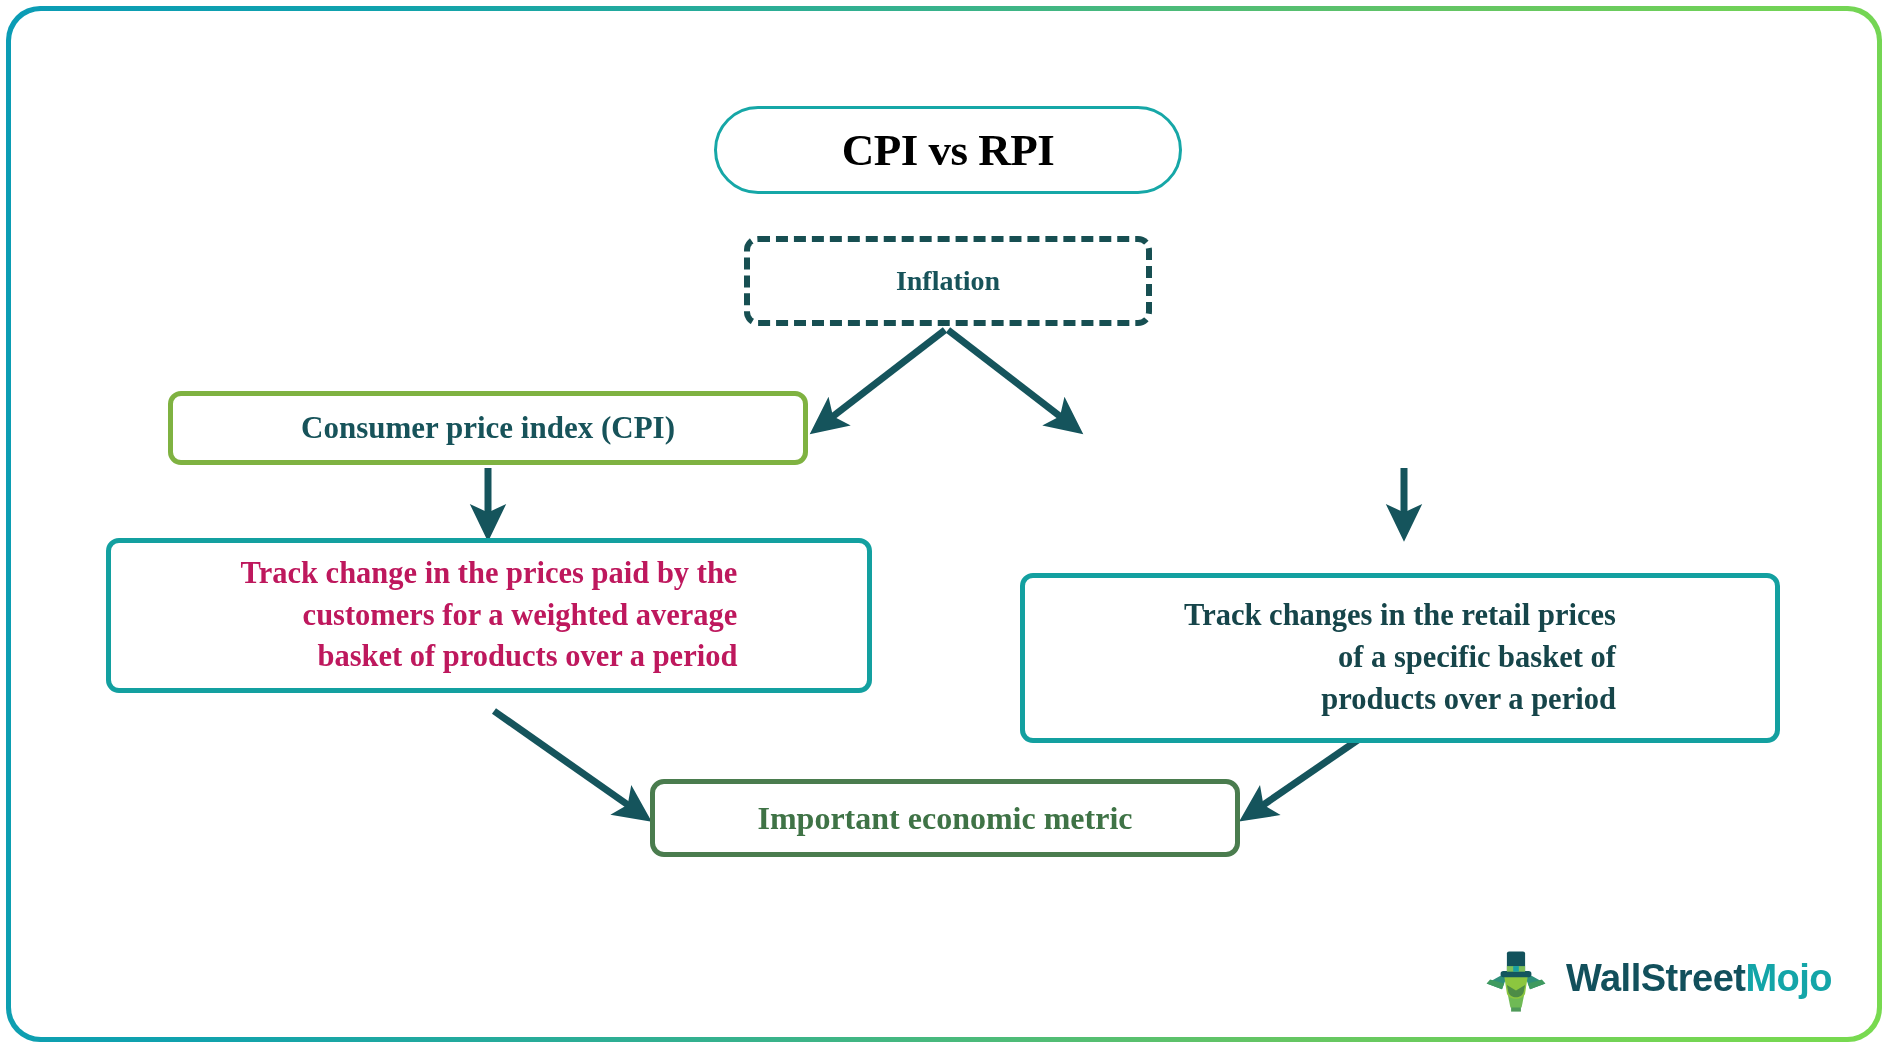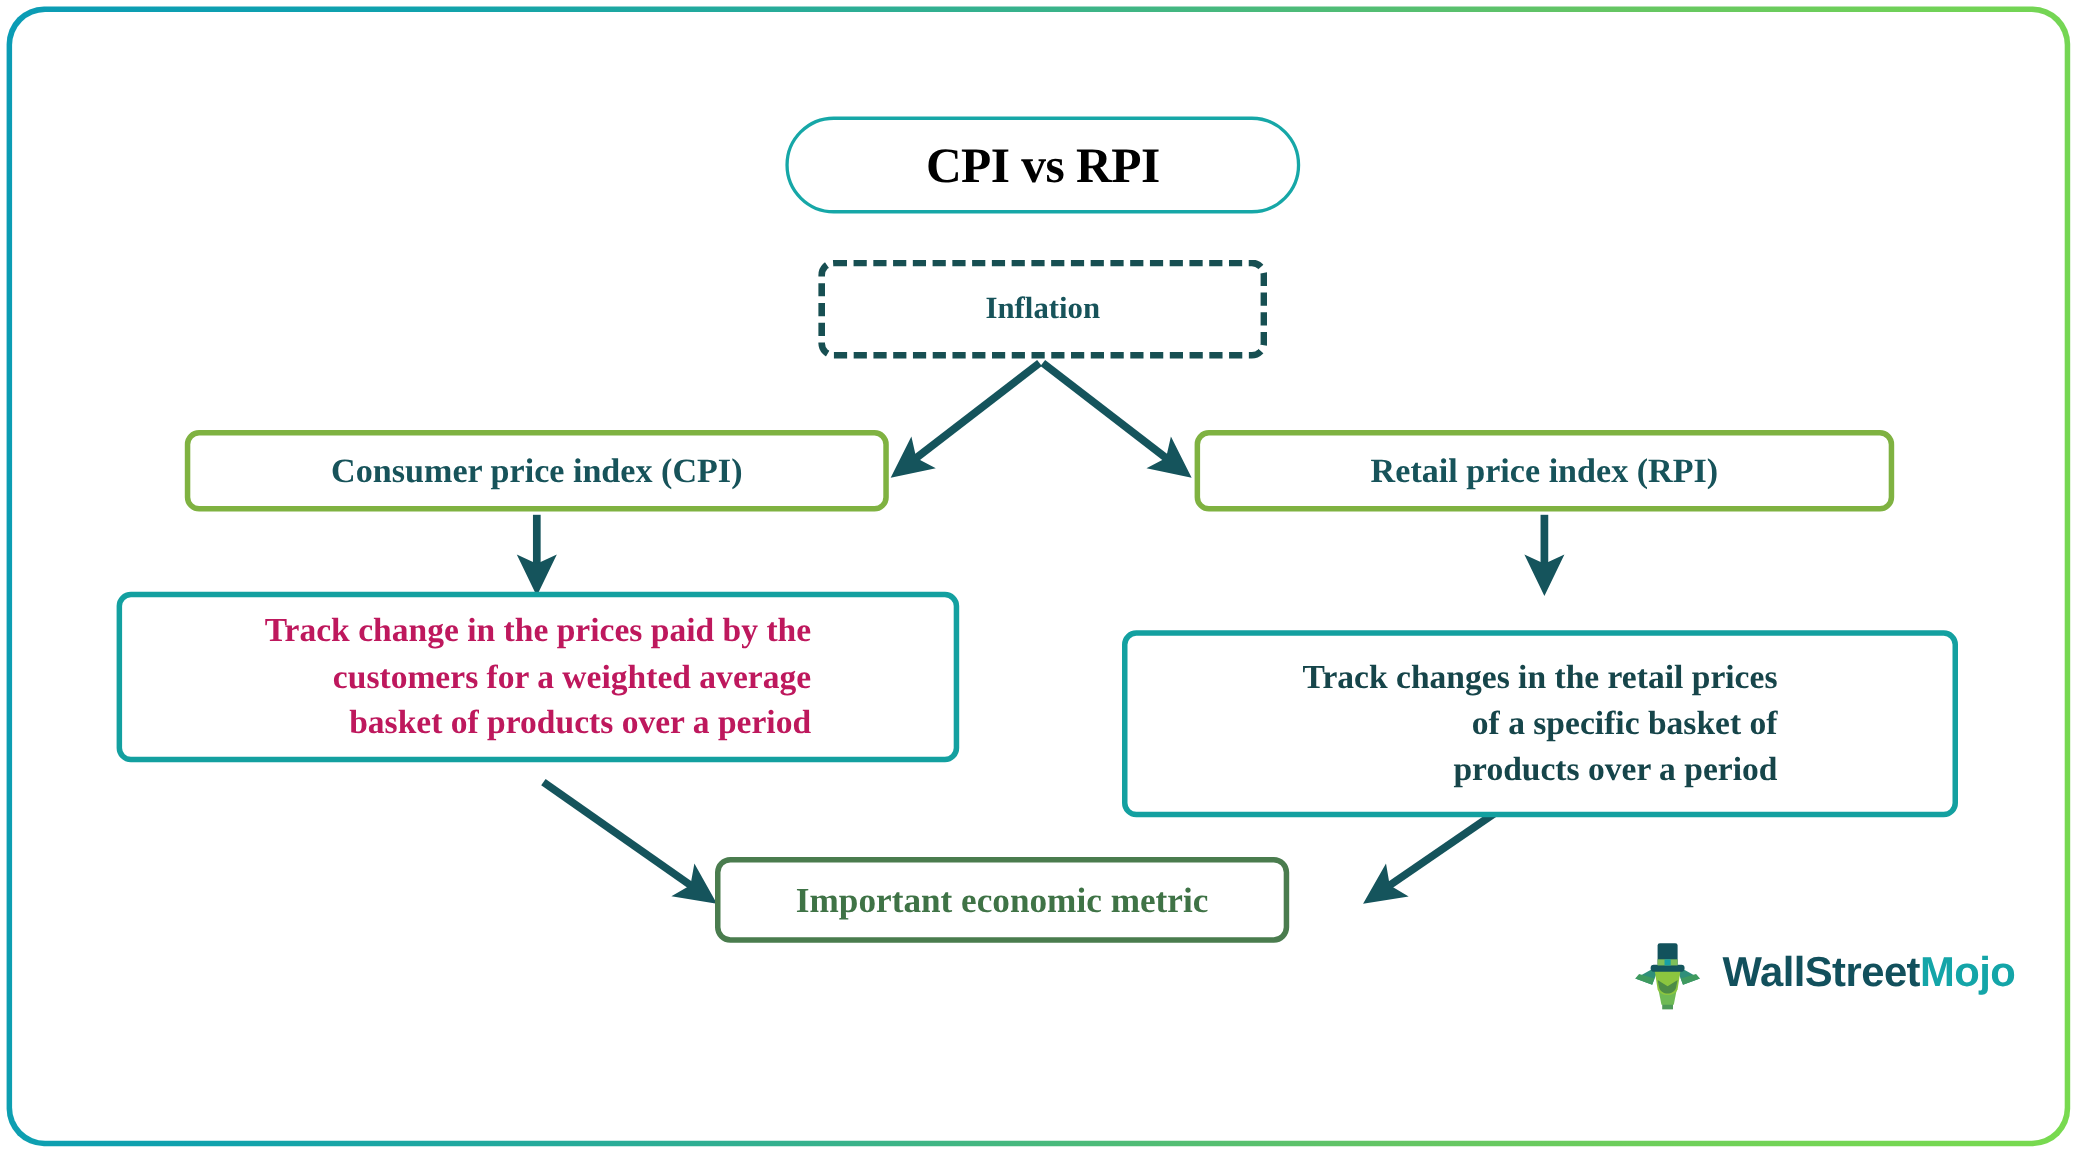--- a/index.html
+++ b/index.html
@@ -136,36 +136,36 @@
     font-size: 30.5px;
     font-weight: bold;
     line-height: 1.37;
     padding: 0 14px;
     margin-top: 35px;
   }
 
   #metric-box {
     left: 650px;
     top: 779px;
-    width: 522px;
+    width: 590px;
     height: 78px;
     border: 5px solid #4a7c4e;
     border-radius: 14px;
     color: #3f7346;
     font-size: 32px;
     font-weight: bold;
   }
 
   .node-text { display: block; white-space: pre-line; }
 
   
   #logo {
     position: absolute;
     left: 1480px;
-    top: 848px;
+    top: 942px;
     width: 320px;
     height: 72px;
     display: flex;
     align-items: center;
   }
   #logo-mark { width: 72px; height: 70px; flex: 0 0 auto; }
   #logo-wordmark {
     margin-left: 14px;
     font-size: 38px;
     font-weight: bold;
@@ -209,23 +209,20 @@
   </div>
 
   <div class="node" id="inflation-box">
     <span class="node-text">Inflation</span>
   </div>
 
   <div class="node" id="cpi-box">
     <span class="node-text">Consumer price index (CPI)</span>
   </div>
 
-  <div class="node" id="rpi-box">
-    <span class="node-text">Retail price index (RPI)</span>
-  </div>
 
   <div class="node" id="cpi-desc-box">
     <span class="node-text">Track change in the prices paid by the
 customers for a weighted average
 basket of products over a period</span>
   </div>
 
   <div class="node" id="rpi-desc-box">
     <span class="node-text">Track changes in the retail prices
 of a specific basket of

